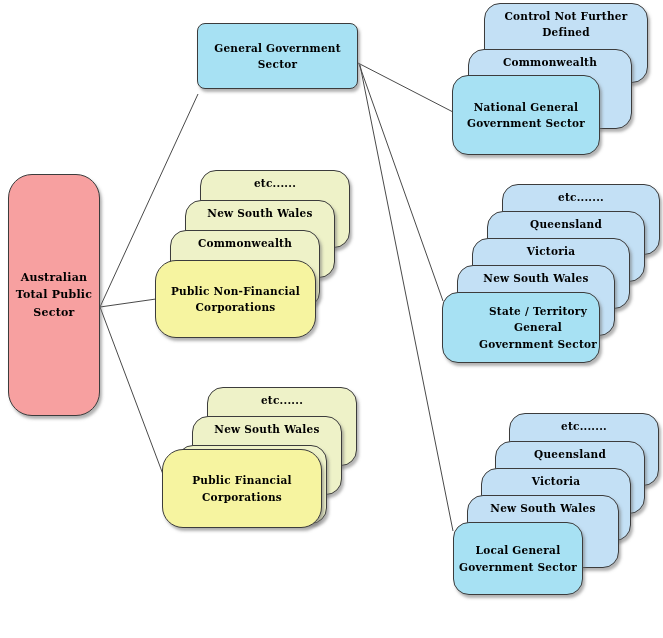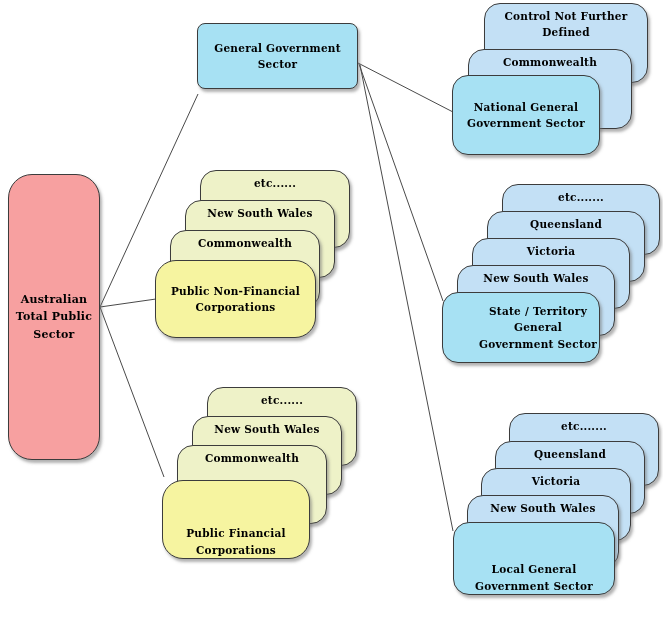--- a/index.html
+++ b/index.html
@@ -68,21 +68,21 @@
 
   <svg class="connectors" width="663" height="638" viewBox="0 0 663 638">
     <line x1="100" y1="307" x2="198" y2="94"></line>
     <line x1="100" y1="307" x2="156" y2="299"></line>
     <line x1="100" y1="307" x2="164" y2="477"></line>
     <line x1="358" y1="63" x2="453" y2="112"></line>
     <line x1="359" y1="64" x2="443" y2="301"></line>
     <line x1="360" y1="65" x2="453" y2="531"></line>
   </svg>
 
-  <div class="node root-node centered" style="left:8px;top:174px;width:92px;height:286px;">
+  <div class="node root-node centered" style="left:8px;top:174px;width:92px;height:242px;">
     <span class="label">Australian
 Total Public
 Sector</span>
   </div>
 
   <div class="node blue-front centered" style="left:197px;top:23px;width:161px;height:66px;border-radius:8px;">
     <span class="label">General Government
 Sector</span>
   </div>
 
@@ -138,38 +138,38 @@
   <div>
     <div class="card yellow-back top-strip" style="left:207px;top:387px;width:150px;height:79px;">
       <span class="label">etc......</span>
     </div>
     <div class="card yellow-back top-strip" style="left:192px;top:416px;width:150px;height:79px;">
       <span class="label">New South Wales</span>
     </div>
     <div class="card yellow-back top-strip" style="left:177px;top:445px;width:150px;height:79px;">
       <span class="label">Commonwealth</span>
     </div>
-    <div class="card yellow-front centered" style="left:162px;top:480px;width:148px;height:79px;align-items:flex-end;">
+    <div class="card yellow-front centered" style="left:162px;top:449px;width:160px;height:79px;">
       <span class="label">Public Financial
 Corporations</span>
     </div>
   </div>
 
   <div>
     <div class="card blue-back top-strip" style="left:509px;top:413px;width:150px;height:73px;">
       <span class="label">etc.......</span>
     </div>
     <div class="card blue-back top-strip" style="left:495px;top:441px;width:150px;height:73px;">
       <span class="label">Queensland</span>
     </div>
     <div class="card blue-back top-strip" style="left:481px;top:468px;width:150px;height:73px;">
       <span class="label">Victoria</span>
     </div>
     <div class="card blue-back top-strip" style="left:467px;top:495px;width:152px;height:73px;">
       <span class="label">New South Wales</span>
     </div>
-    <div class="card blue-front centered" style="left:453px;top:522px;width:162px;height:73px;align-items:flex-end;">
+    <div class="card blue-front centered" style="left:453px;top:522px;width:130px;height:73px;">
       <span class="label">Local General
 Government Sector</span>
     </div>
   </div>
 
 </div>
 
 </body></html>

